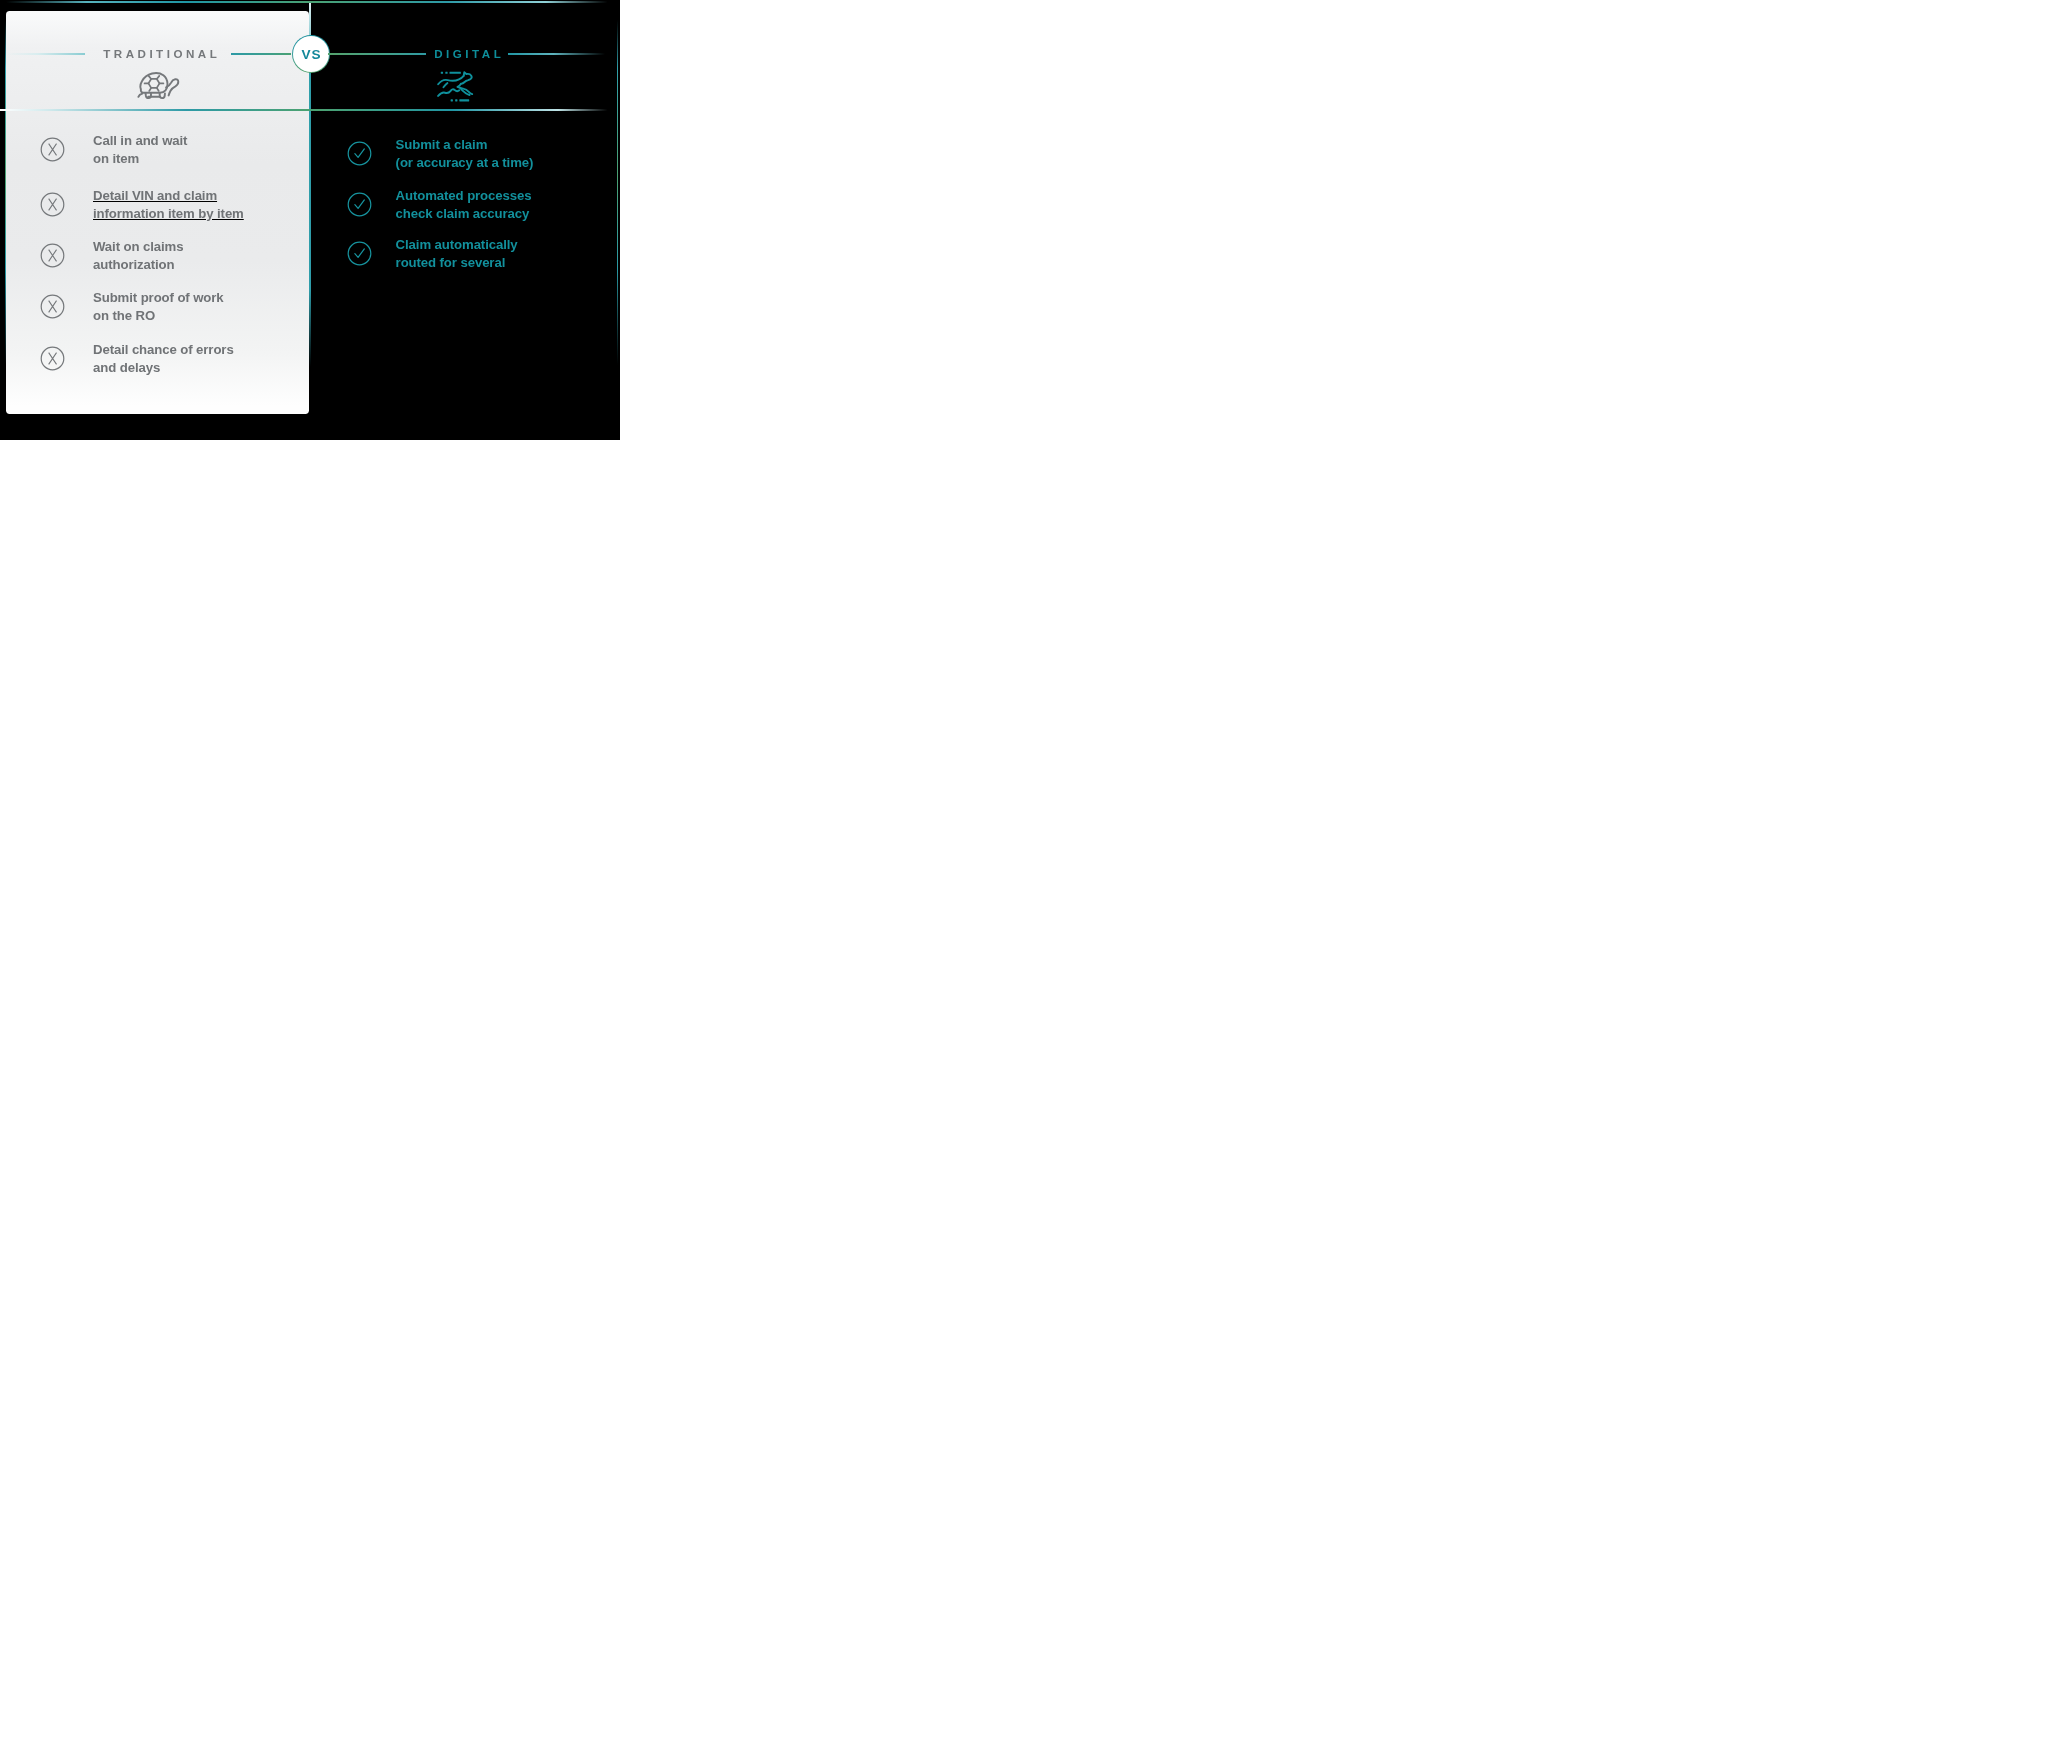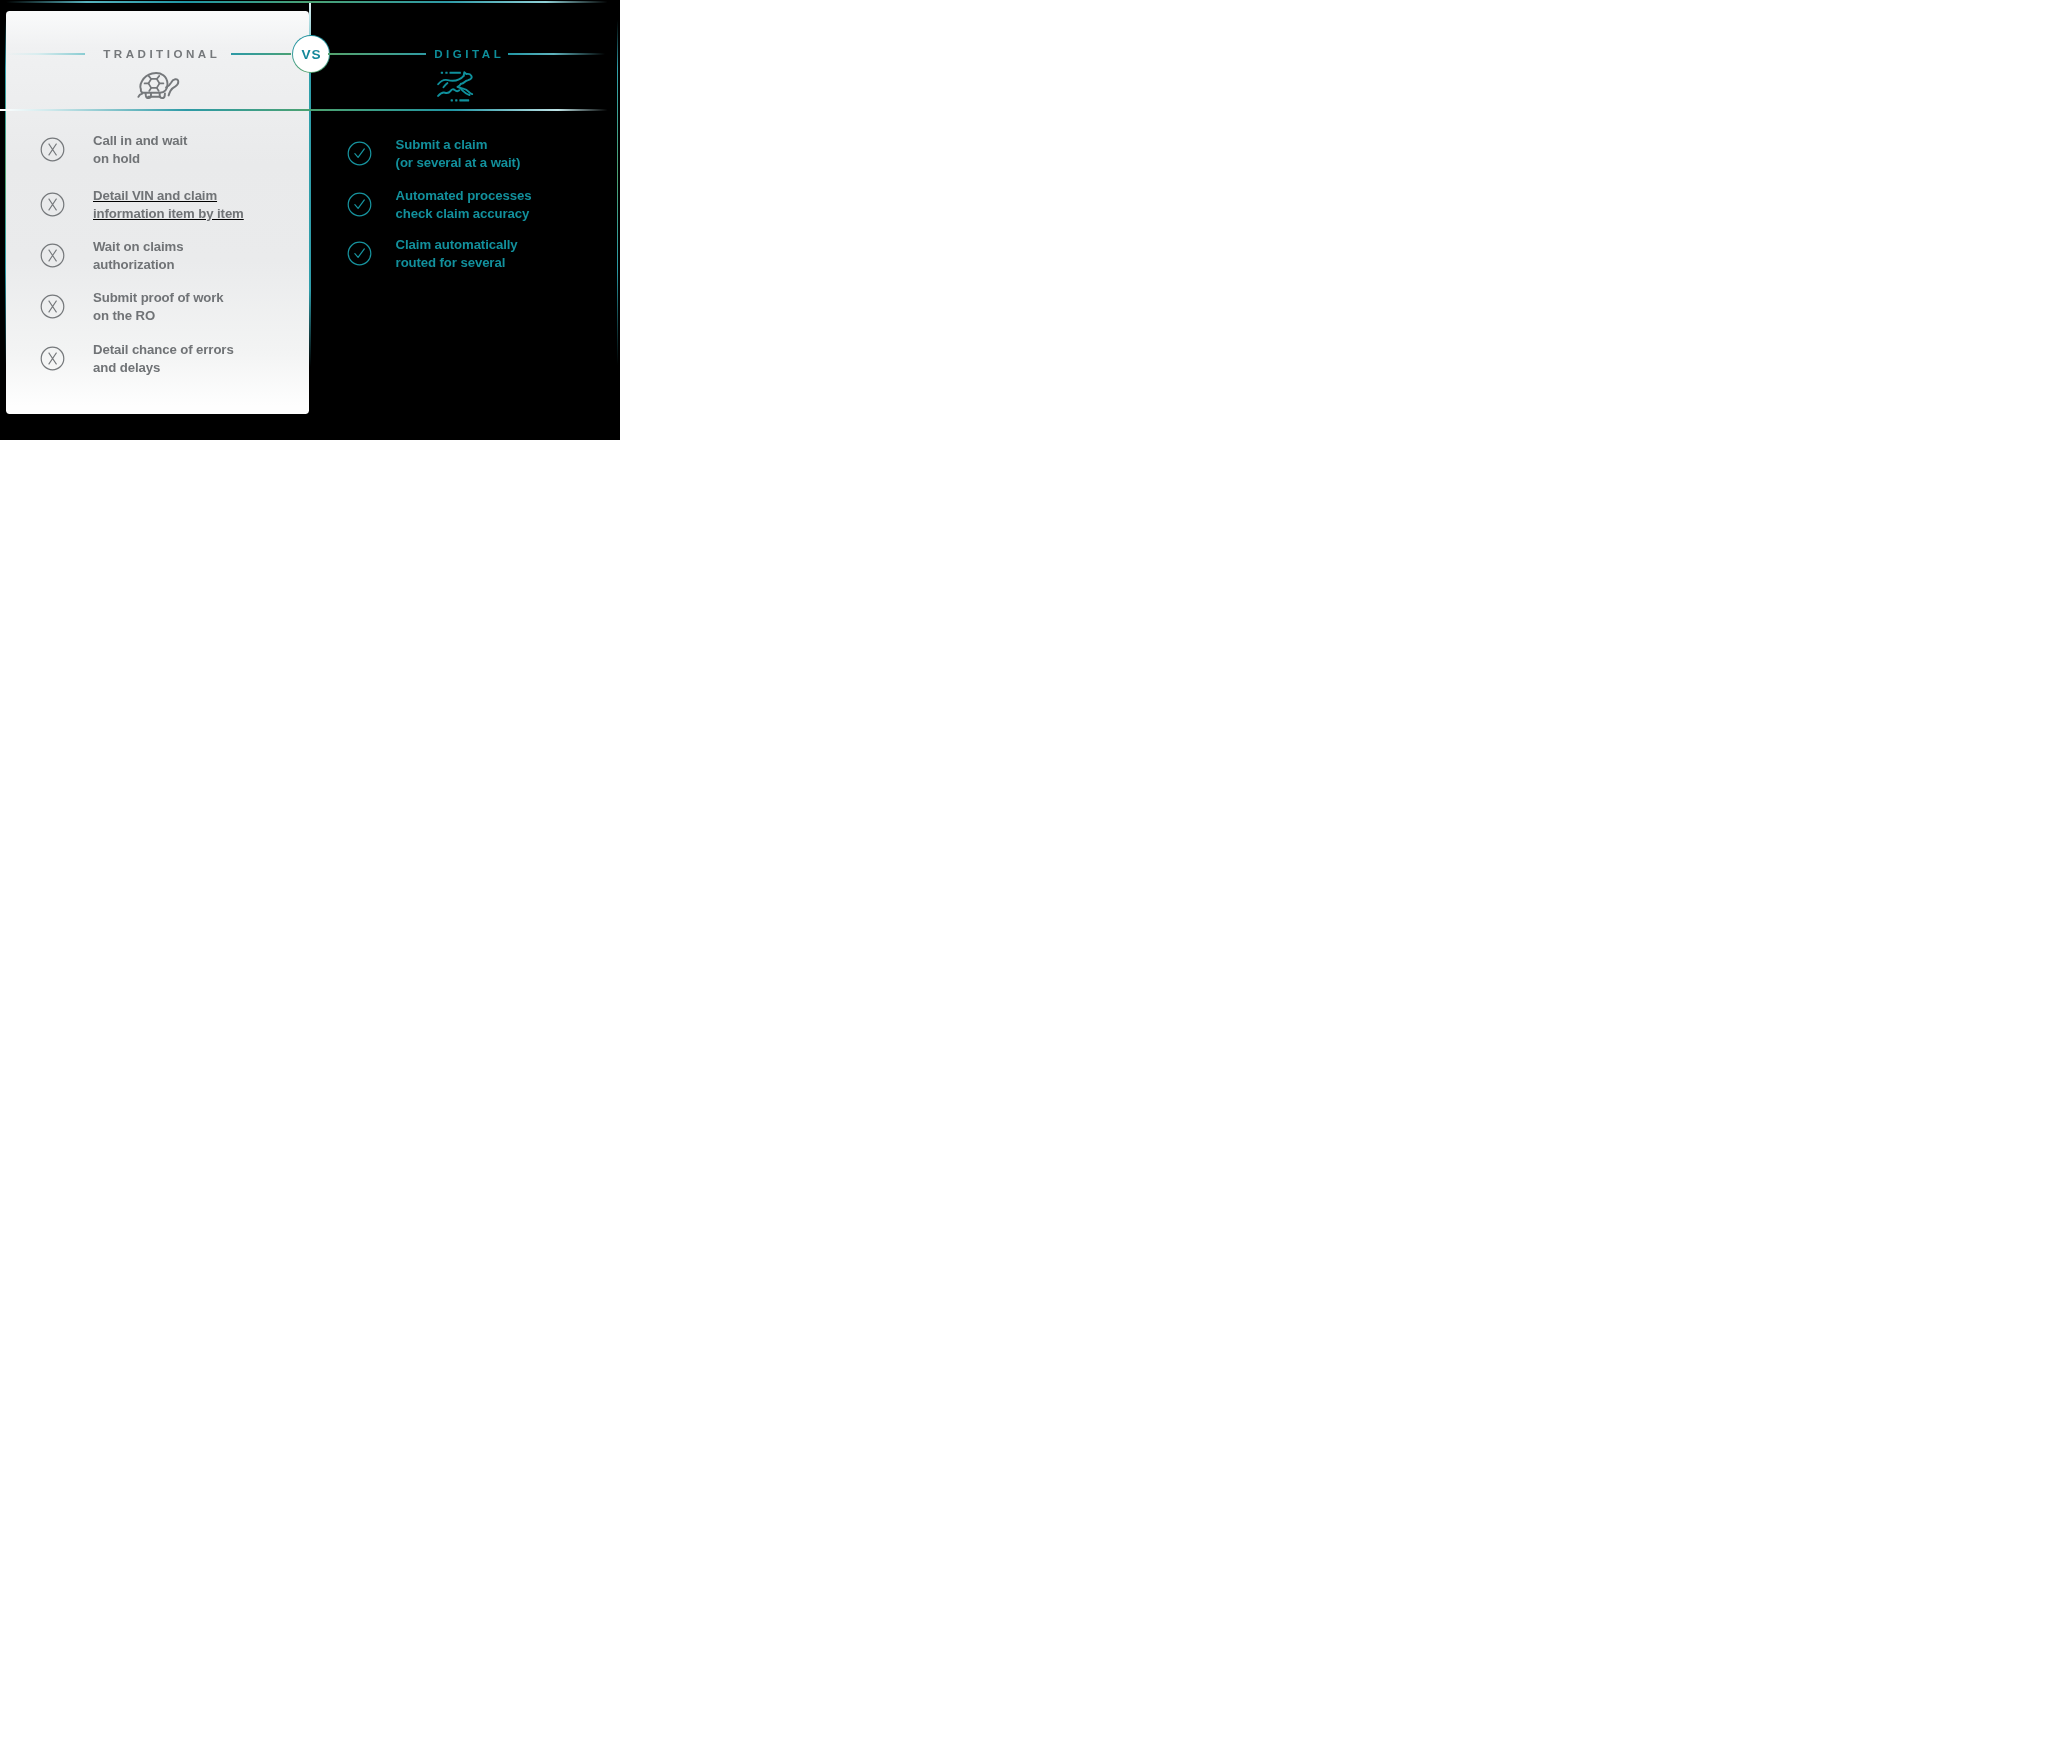--- a/index.html
+++ b/index.html
@@ -139,21 +139,21 @@
   <div class="col-left">
     <div class="item t-item-0">
       <span class="bullet">
         <svg viewBox="0 0 62 62" width="25" height="25" fill="none">
           <circle cx="31" cy="31" r="28" stroke="#75787b" stroke-width="3"></circle>
           <path d="M21.5 16.5 L41 45.5 M41 16.5 L21.5 45.5" stroke="#75787b" stroke-width="2.6"></path>
         </svg>
       </span>
       <span class="lines">
         <div>Call in and wait</div>
-        <div>on hold</div>
+        <div>on item</div>
       </span>
     </div>
     <div class="item t-item-1">
       <span class="bullet">
         <svg viewBox="0 0 62 62" width="25" height="25" fill="none">
           <circle cx="31" cy="31" r="28" stroke="#75787b" stroke-width="3"></circle>
           <path d="M21.5 16.5 L41 45.5 M41 16.5 L21.5 45.5" stroke="#75787b" stroke-width="2.6"></path>
         </svg>
       </span>
       <span class="lines">
@@ -202,21 +202,21 @@
   <div class="col-right">
     <div class="item d-item-0">
       <span class="bullet">
         <svg viewBox="0 0 62 62" width="25" height="25" fill="none">
           <circle cx="31" cy="31" r="28" stroke="#17949f" stroke-width="3"></circle>
           <path d="M19.5 31.5 L27.5 40.5 L43 19.5" stroke="#17949f" stroke-width="3" stroke-linecap="round" stroke-linejoin="round"></path>
         </svg>
       </span>
       <span class="lines">
         <div>Submit a claim</div>
-        <div>(or several at a wait)</div>
+        <div>(or accuracy at a time)</div>
       </span>
     </div>
     <div class="item d-item-1">
       <span class="bullet">
         <svg viewBox="0 0 62 62" width="25" height="25" fill="none">
           <circle cx="31" cy="31" r="28" stroke="#17949f" stroke-width="3"></circle>
           <path d="M19.5 31.5 L27.5 40.5 L43 19.5" stroke="#17949f" stroke-width="3" stroke-linecap="round" stroke-linejoin="round"></path>
         </svg>
       </span>
       <span class="lines">

